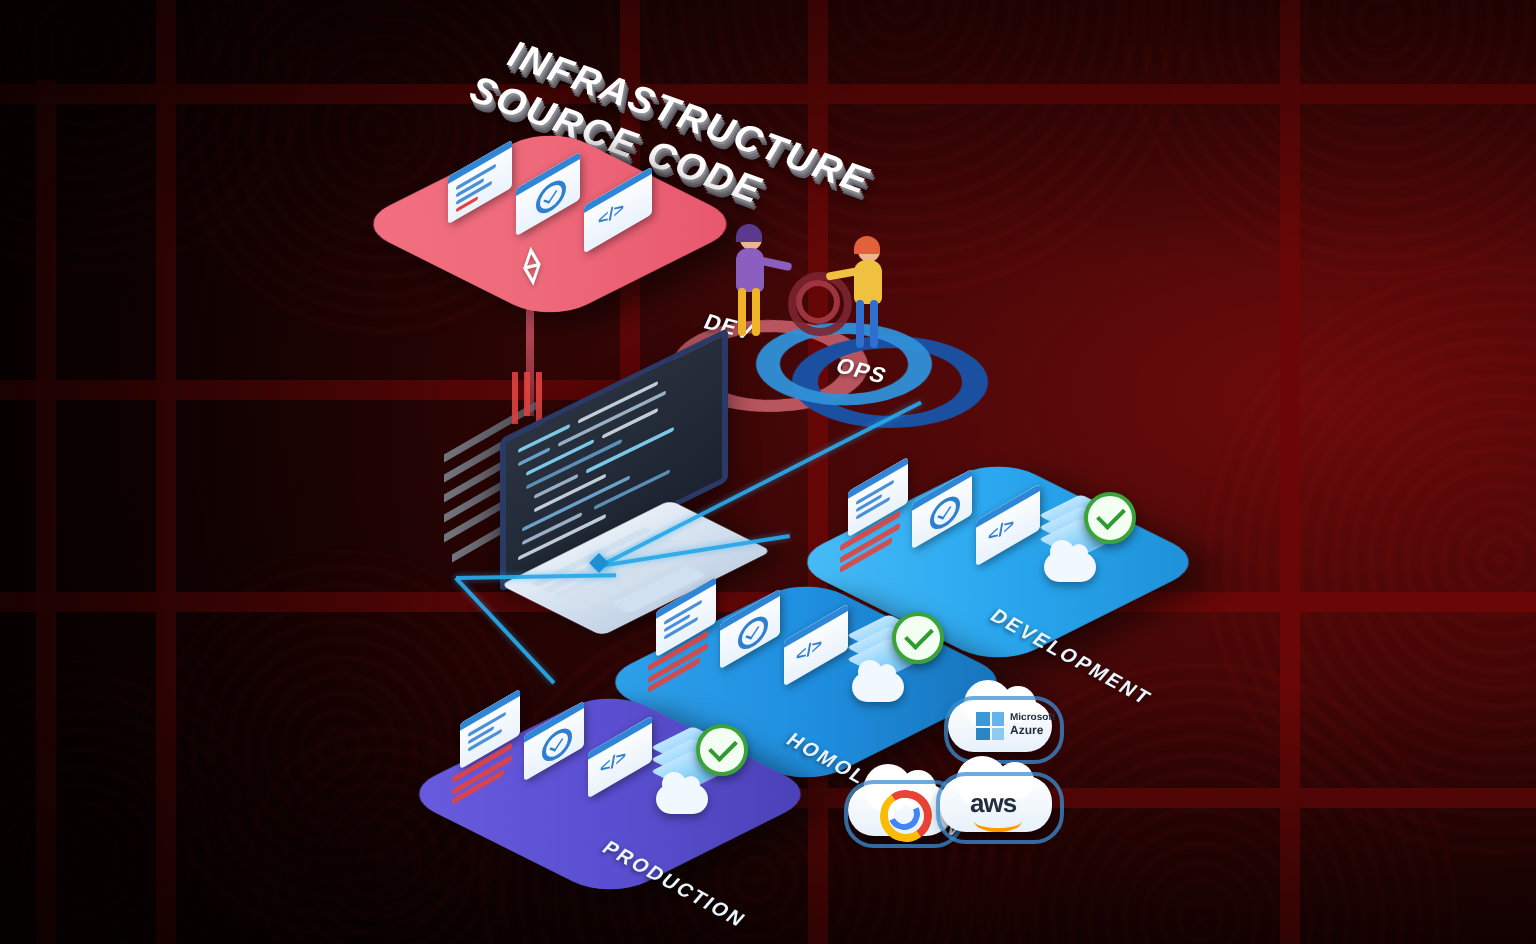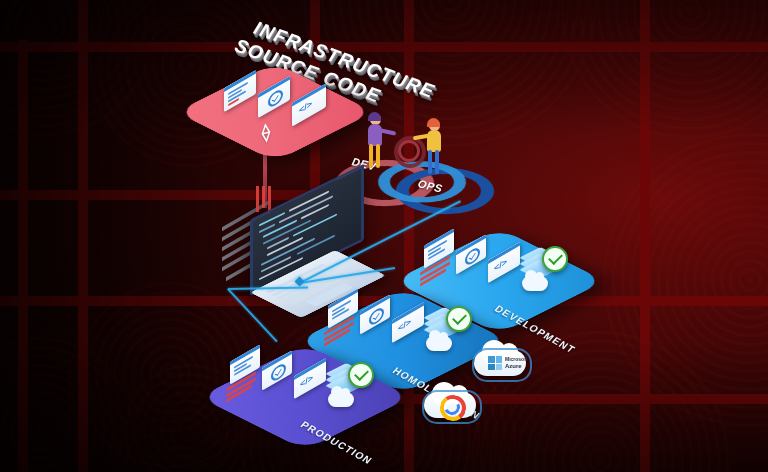--- a/index.html
+++ b/index.html
@@ -475,14 +475,22 @@
     <div class="cl-b2"></div>
     <div class="cl-rim"></div>
     <div class="gc-swirl" style="left:16px;top:13px;">
       <div class="gc-arc" style="border-top-color:#ea4335;border-right-color:#ea4335;transform:rotate(10deg);"></div>
       <div class="gc-arc" style="border-bottom-color:#fbbc05;border-left-color:#fbbc05;transform:rotate(10deg);"></div>
       <div class="gc-arc" style="width:10px;height:10px;left:4px;top:4px;border:3px solid #ffffff;"></div>
       <div class="gc-arc" style="width:10px;height:10px;left:4px;top:4px;border-top-color:#4285f4;border-left-color:#4285f4;border-width:3px;transform:rotate(200deg);"></div>
     </div>
   </div>
 
+  <div class="cloudlogo" style="left:470px;top:378px;width:62px;height:44px;">
+    <div class="cl-body" style="width:56px;height:28px;"></div>
+    <div class="cl-b1" style="width:26px;height:26px;"></div>
+    <div class="cl-b2" style="width:19px;height:19px;left:28px;"></div>
+    <div class="cl-rim" style="width:60px;height:32px;"></div>
+    <div class="cl-txt" style="left:15px;top:16px;font-size:13px;letter-spacing:-.5px;">aws</div>
+    <div class="aws-smile" style="left:17px;top:27px;"></div>
+  </div>
 
 </div>
 
 </body></html>

